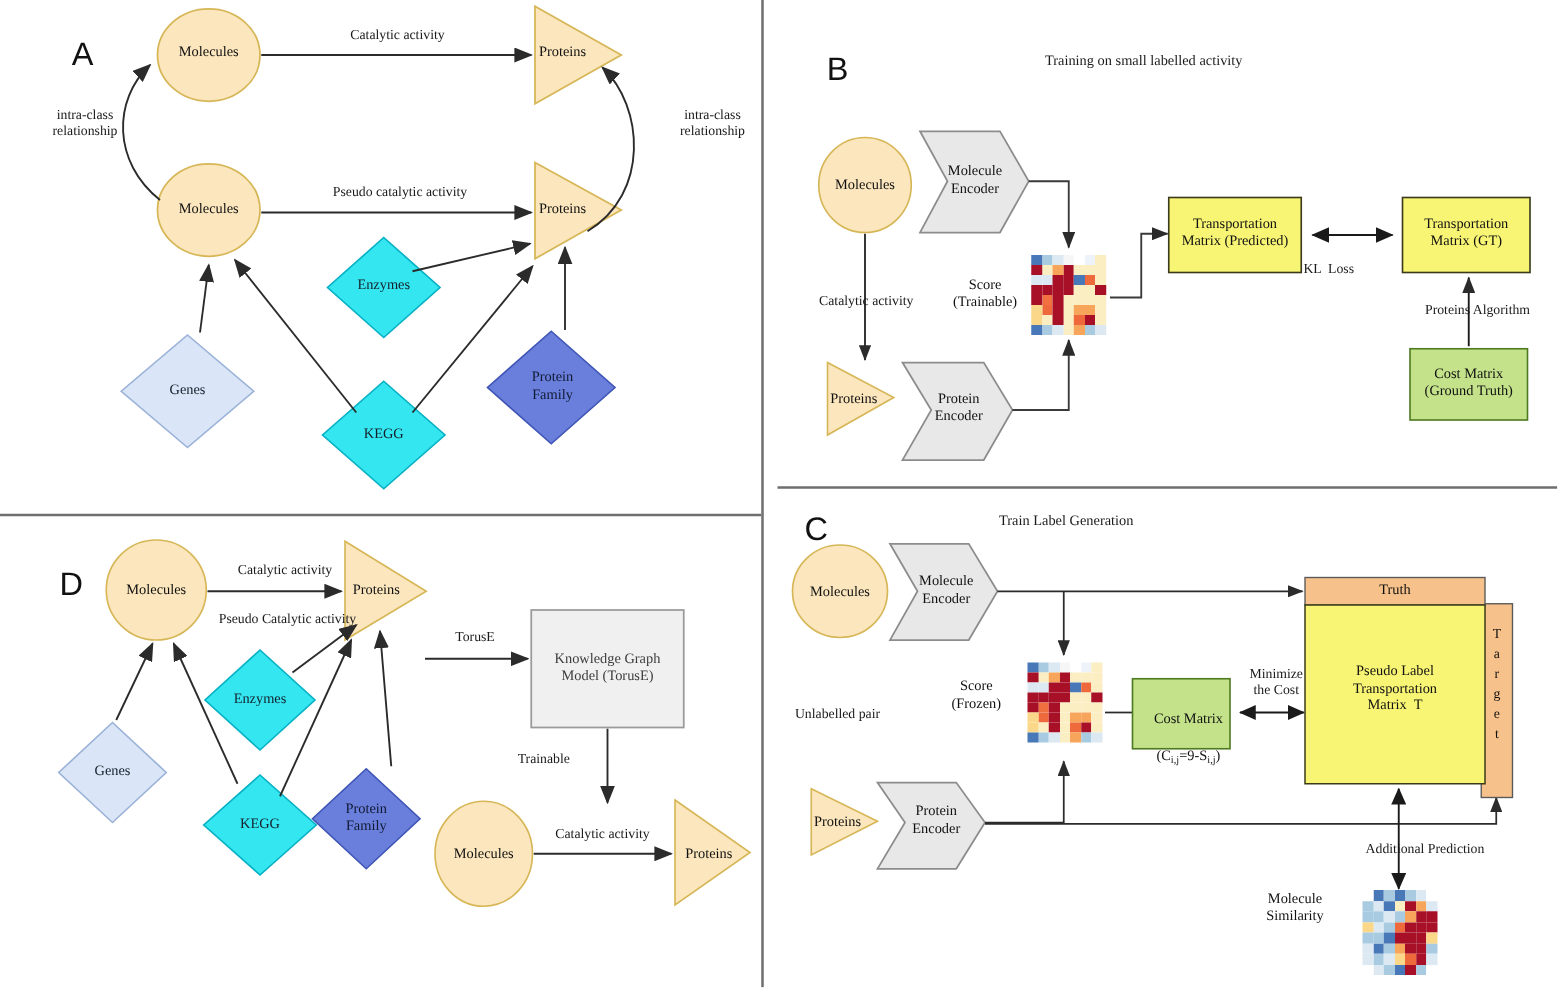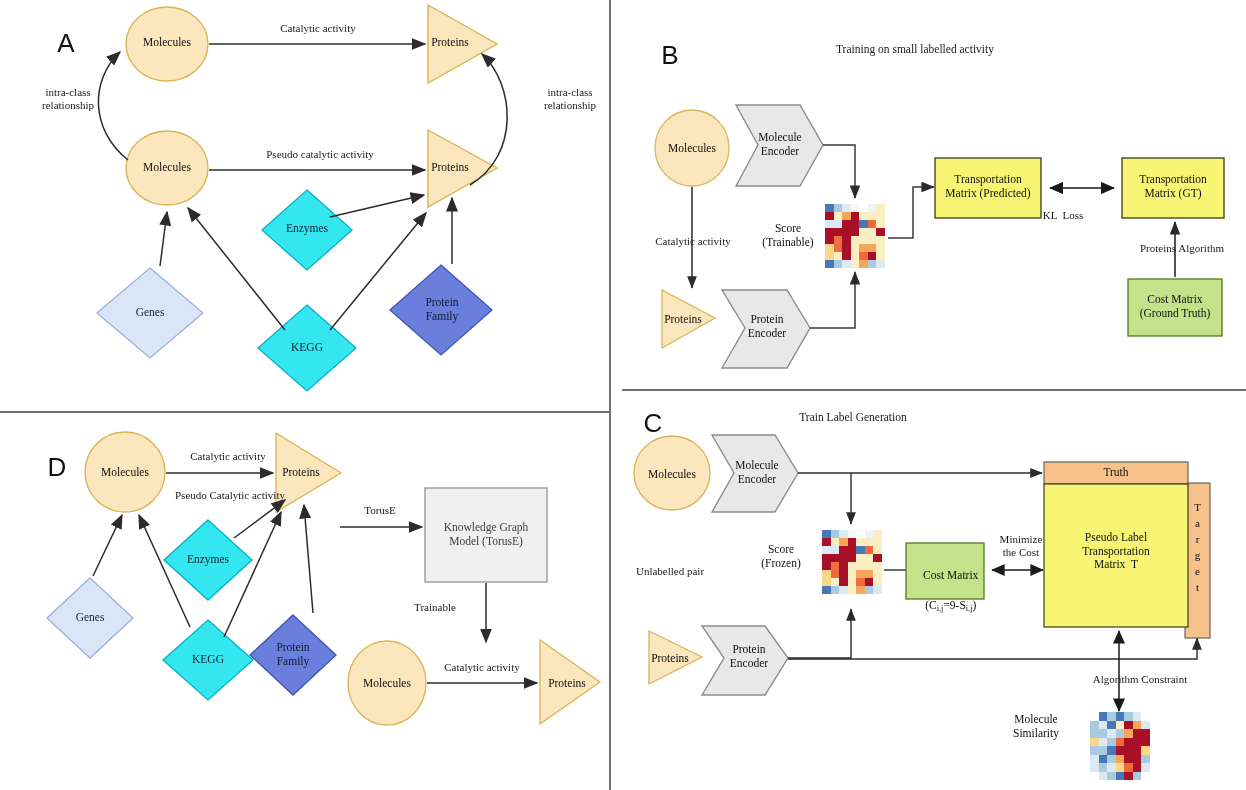--- a/index.html
+++ b/index.html
@@ -364,21 +364,21 @@
 
   <div class="lbl node-lbl" style="left:906px;top:553px;width:78px;line-height:1.3;">
     <span>Cost Matrix</span><br>
     <span><span>(C</span><sub>i,j</sub><span>=9-S</span><sub>i,j</sub><span>)</span></span>
   </div>
 
   <div class="lbl edge-lbl" style="left:980px;top:533px;width:82px;">Minimize<br>the Cost</div>
   <div class="lbl node-lbl" style="left:1044px;top:466px;width:144px;">Truth</div>
   <div class="lbl node-lbl" style="left:1185px;top:500px;width:25px;line-height:1.45;font-size:11px;">T<br>a<br>r<br>g<br>e<br>t</div>
   <div class="lbl node-lbl" style="left:1044px;top:531px;width:144px;">Pseudo Label<br>Transportation<br>Matrix  T</div>
-  <div class="lbl edge-lbl" style="left:1055px;top:673px;width:170px;">Algorithm Constraint</div>
+  <div class="lbl edge-lbl" style="left:1055px;top:673px;width:170px;">Additional Prediction</div>
   <div class="lbl node-lbl" style="left:990px;top:713px;width:92px;">Molecule<br>Similarity</div>
 
   <div class="lbl panel-letter" style="left:42px;top:452px;width:30px;">D</div>
   <div class="lbl node-lbl" style="left:86px;top:466px;width:78px;">Molecules</div>
   <div class="lbl node-lbl" style="left:268px;top:466px;width:66px;">Proteins</div>
   <div class="lbl node-lbl" style="left:173px;top:553px;width:70px;color:#16202b;">Enzymes</div>
   <div class="lbl node-lbl" style="left:57px;top:611px;width:66px;color:#16202b;">Genes</div>
   <div class="lbl node-lbl" style="left:176px;top:653px;width:64px;color:#16202b;">KEGG</div>
   <div class="lbl node-lbl" style="left:259px;top:641px;width:68px;color:#101a33;">Protein<br>Family</div>
   <div class="lbl node-lbl" style="left:425px;top:521px;width:122px;color:#3d3d3d;">Knowledge Graph<br>Model (TorusE)</div>

